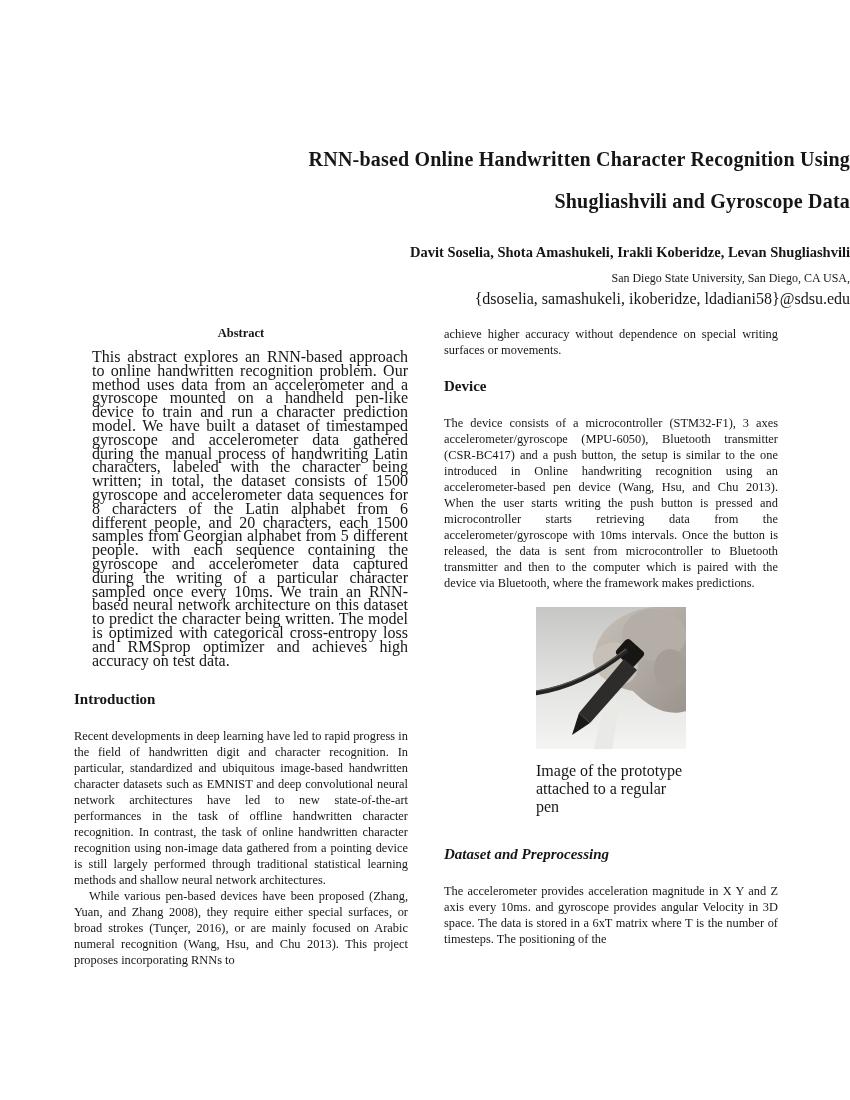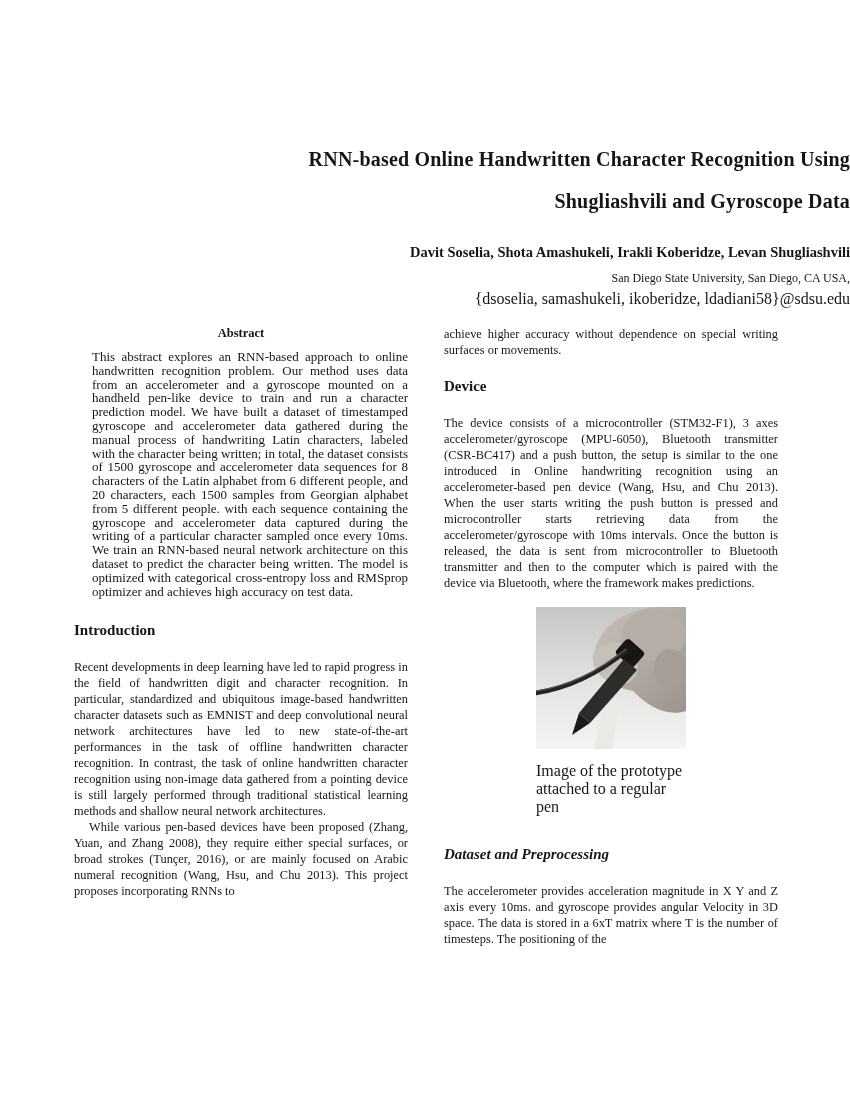--- a/index.html
+++ b/index.html
@@ -52,21 +52,21 @@
   .col-left  { left: 74px; }
   .col-right { left: 444px; }
 
   .abstract-heading {
     text-align: center;
     font-weight: bold;
     font-size: 12.5px;
     margin: 0 0 9px 0;
   }
   .abstract-body {
-    font-size: 13px;
+    font-size: 16px;
     line-height: 13.8px;
     text-align: justify;
     padding-left: 18px;
     hyphens: auto;
   }
   .section-heading {
     text-align: left;
     font-weight: bold;
     font-size: 15px;
     margin: 24px 0 20px 0;

